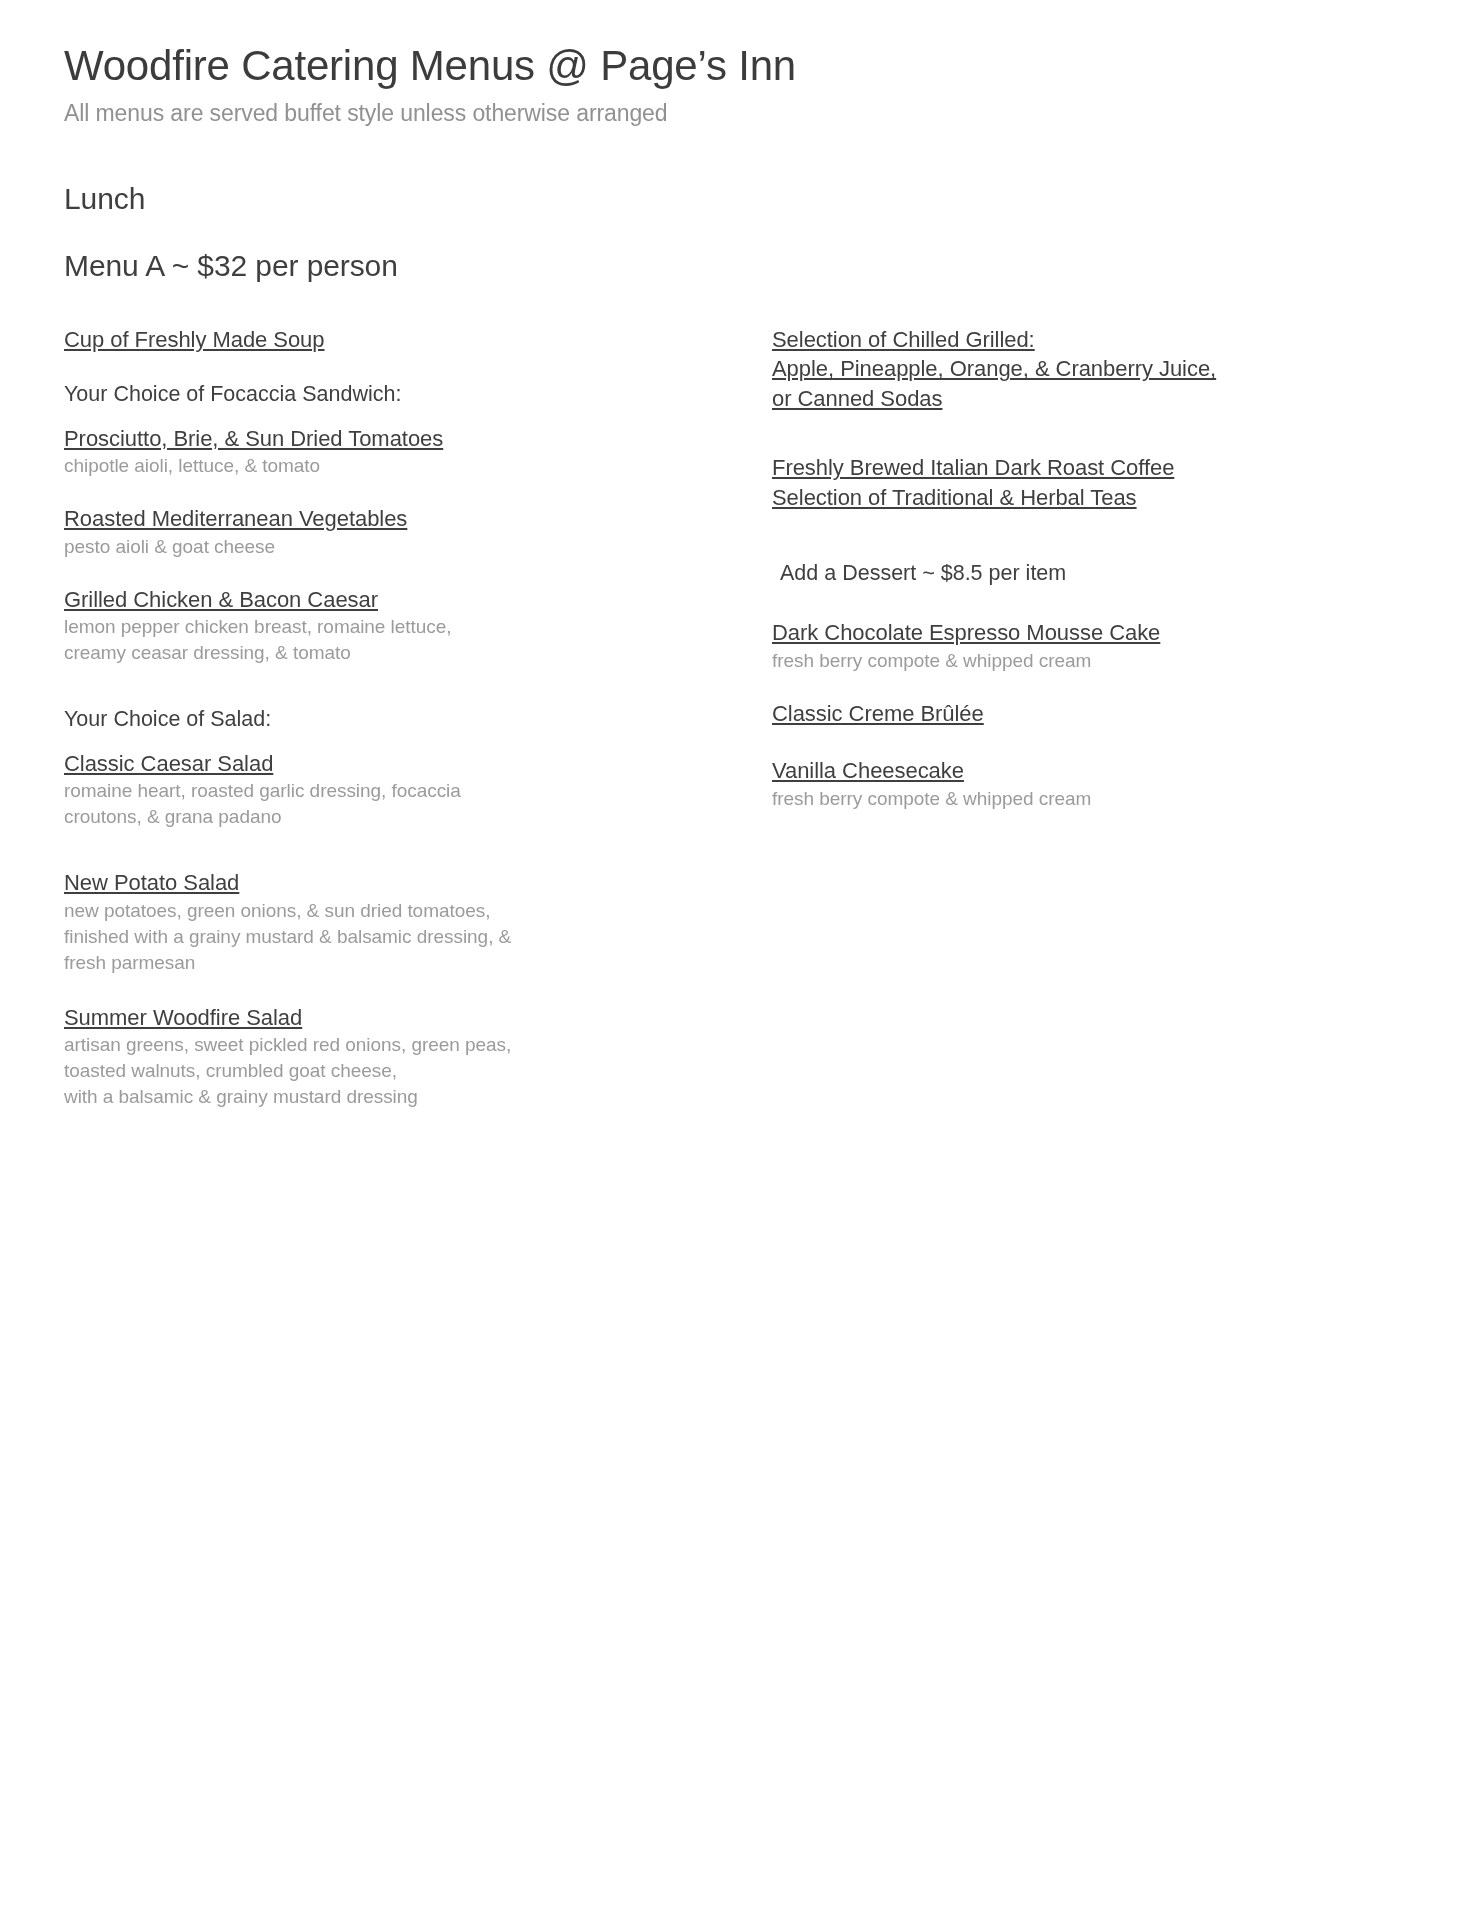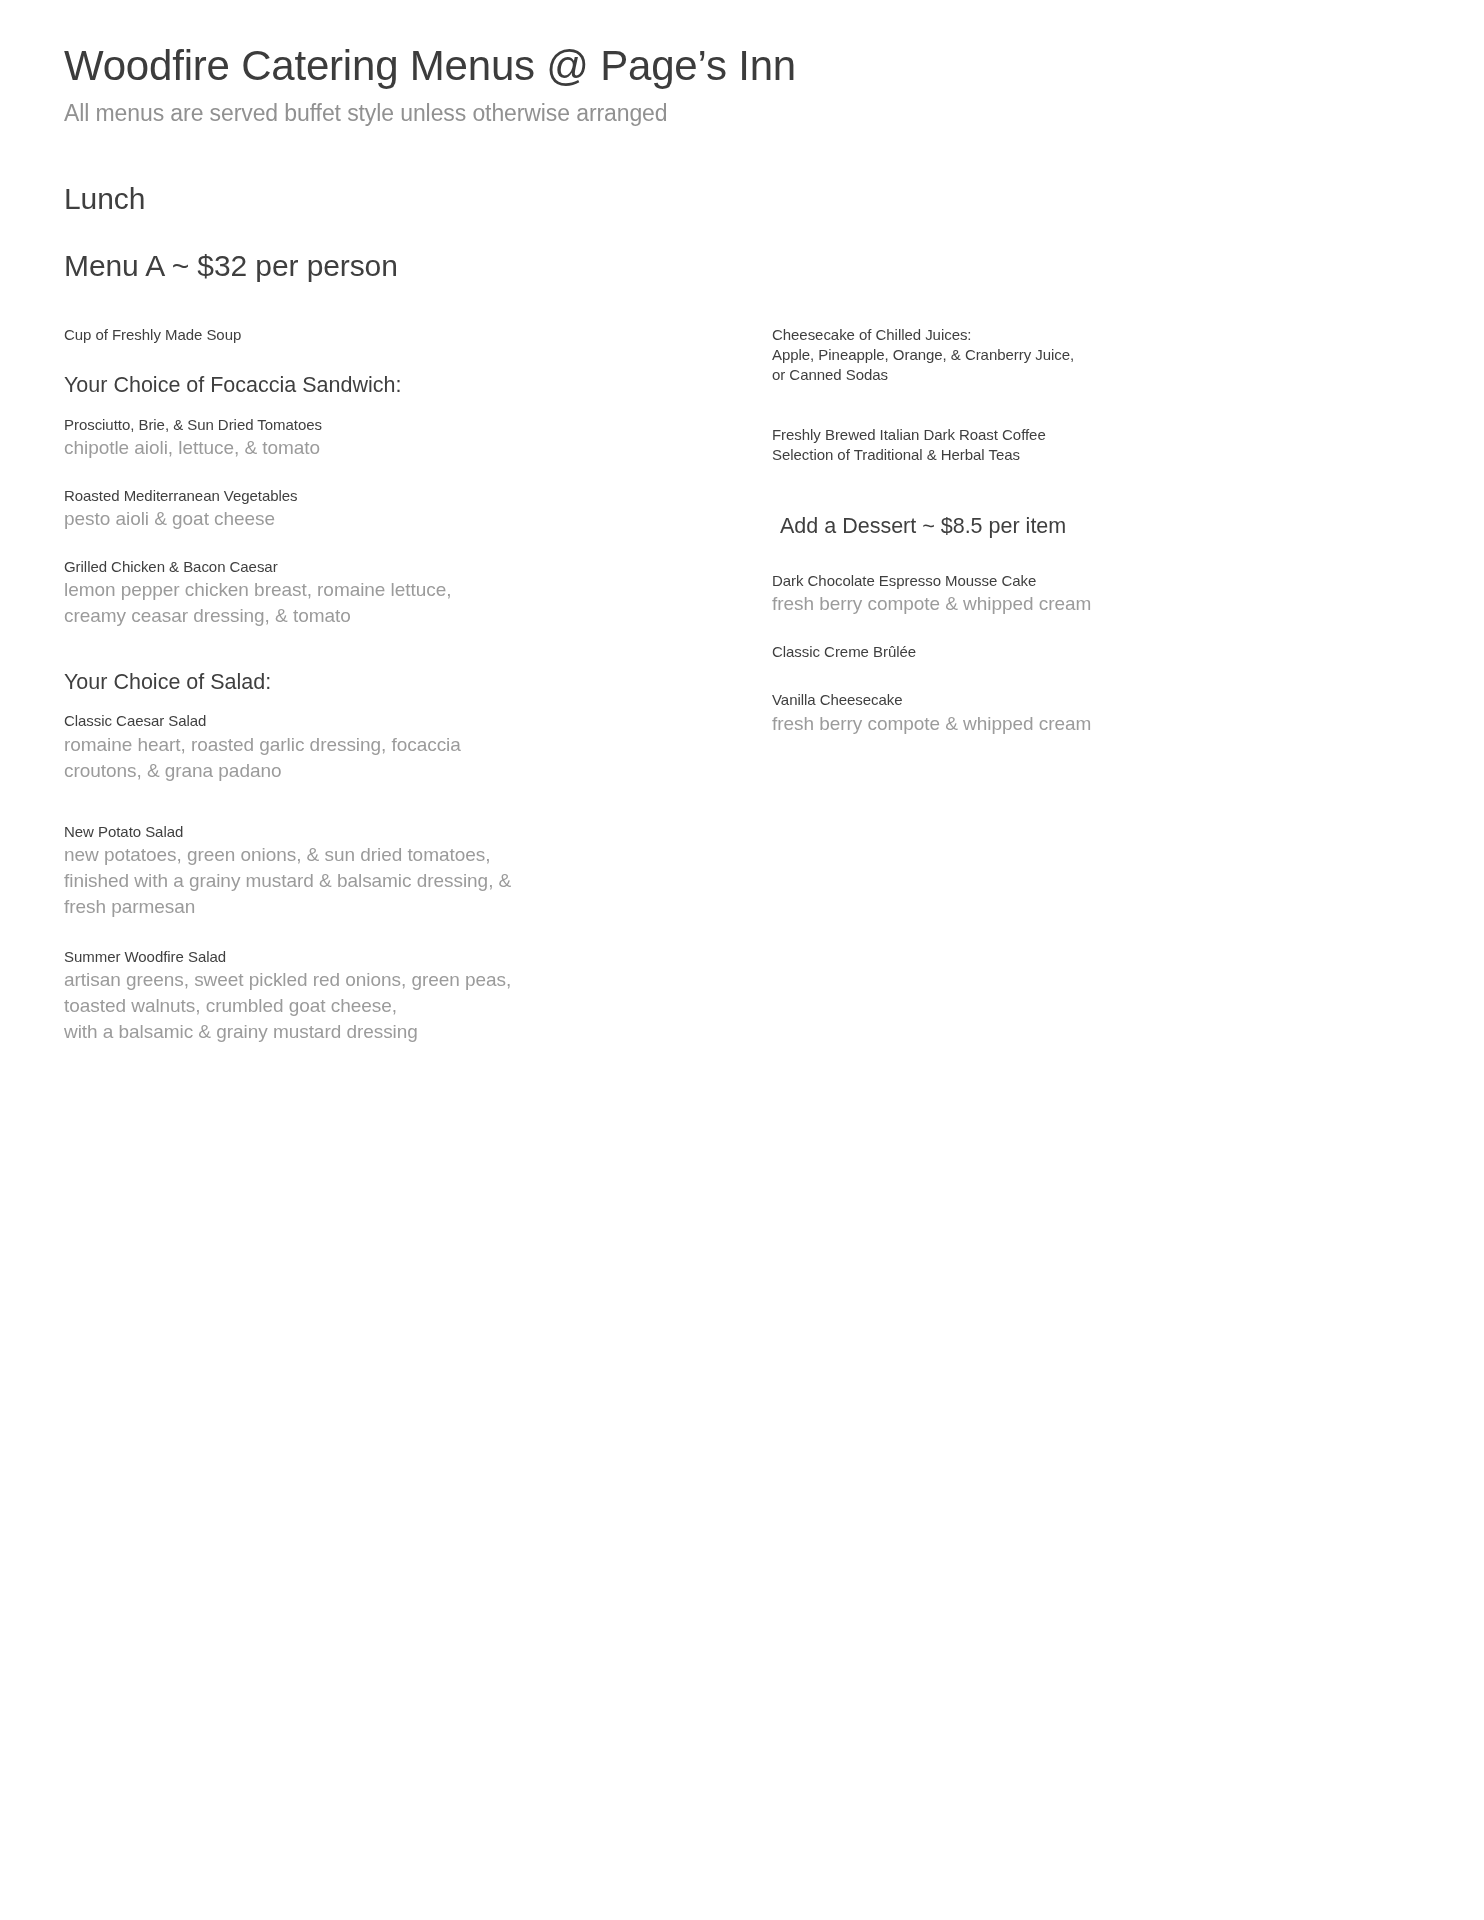--- a/index.html
+++ b/index.html
@@ -86,25 +86,26 @@
     flex: 0 0 auto;
   }
 
   
   .block {
     margin-bottom: 25px;
   }
   .block:last-child { margin-bottom: 0; }
 
   .entry-name {
-    font-size: 15px;
+    font-size: 22px;
     font-weight: 400;
     color: #3f3f3f;
     line-height: 1.34;
     letter-spacing: -0.05px;
+    text-decoration: underline;
   }
   .entry-desc {
     font-size: 19px;
     font-weight: 400;
     color: #9b9b9b;
     line-height: 1.37;
     letter-spacing: -0.05px;
   }
   .lead-in {
     font-size: 21.5px;
@@ -208,21 +209,21 @@
         <div class="entry-desc">artisan greens, sweet pickled red onions, green peas,</div>
         <div class="entry-desc">toasted walnuts, crumbled goat cheese,</div>
         <div class="entry-desc">with a balsamic &amp; grainy mustard dressing</div>
       </div>
 
     </div>
 
     <div class="col-right">
 
       <div class="block" style="margin-bottom:40px;">
-        <div class="entry-name">Cheesecake of Chilled Juices:</div>
+        <div class="entry-name">Selection of Chilled Grilled:</div>
         <div class="entry-name">Apple, Pineapple, Orange, &amp; Cranberry Juice,</div>
         <div class="entry-name">or Canned Sodas</div>
       </div>
 
       <div class="block" style="margin-bottom:47px;">
         <div class="entry-name">Freshly Brewed Italian Dark Roast Coffee</div>
         <div class="entry-name">Selection of Traditional &amp; Herbal Teas</div>
       </div>
 
       <div class="dessert-heading">Add a Dessert ~ $8.5 per item</div>

